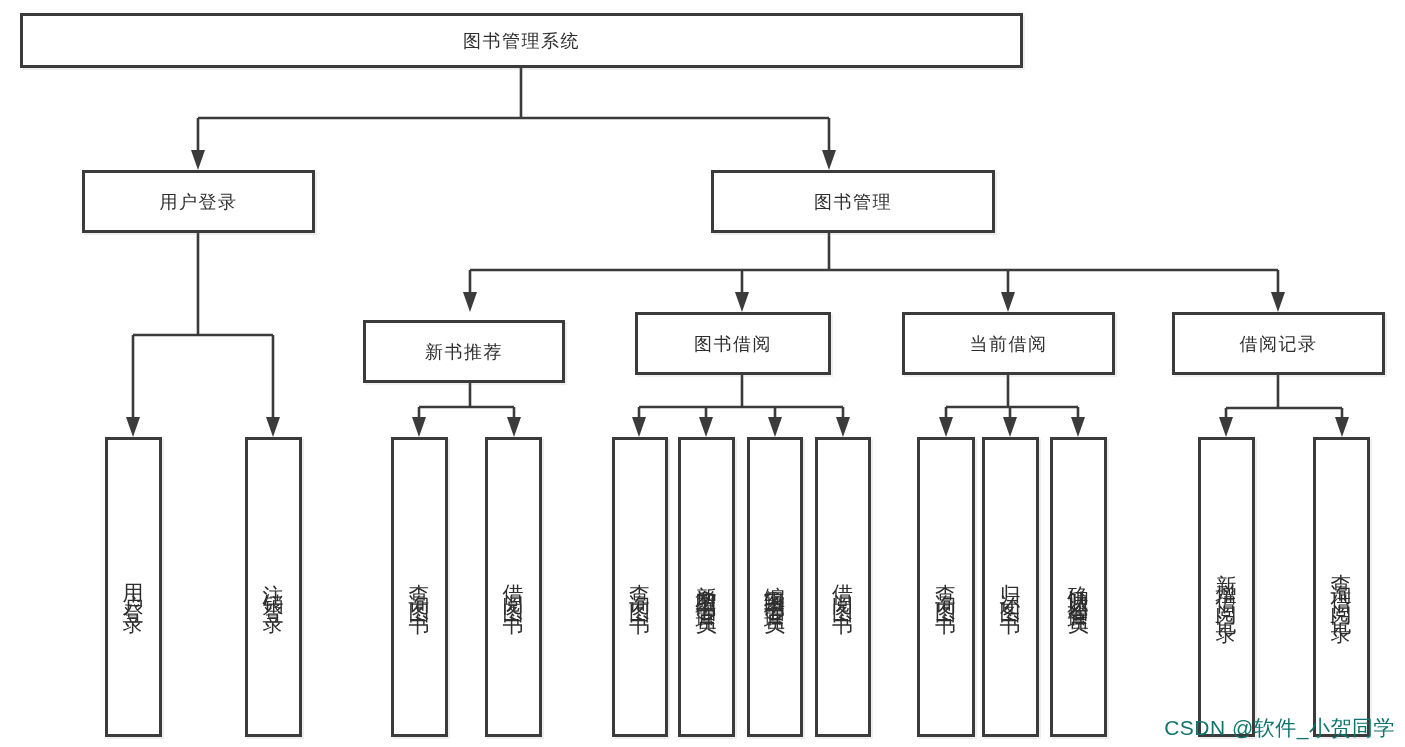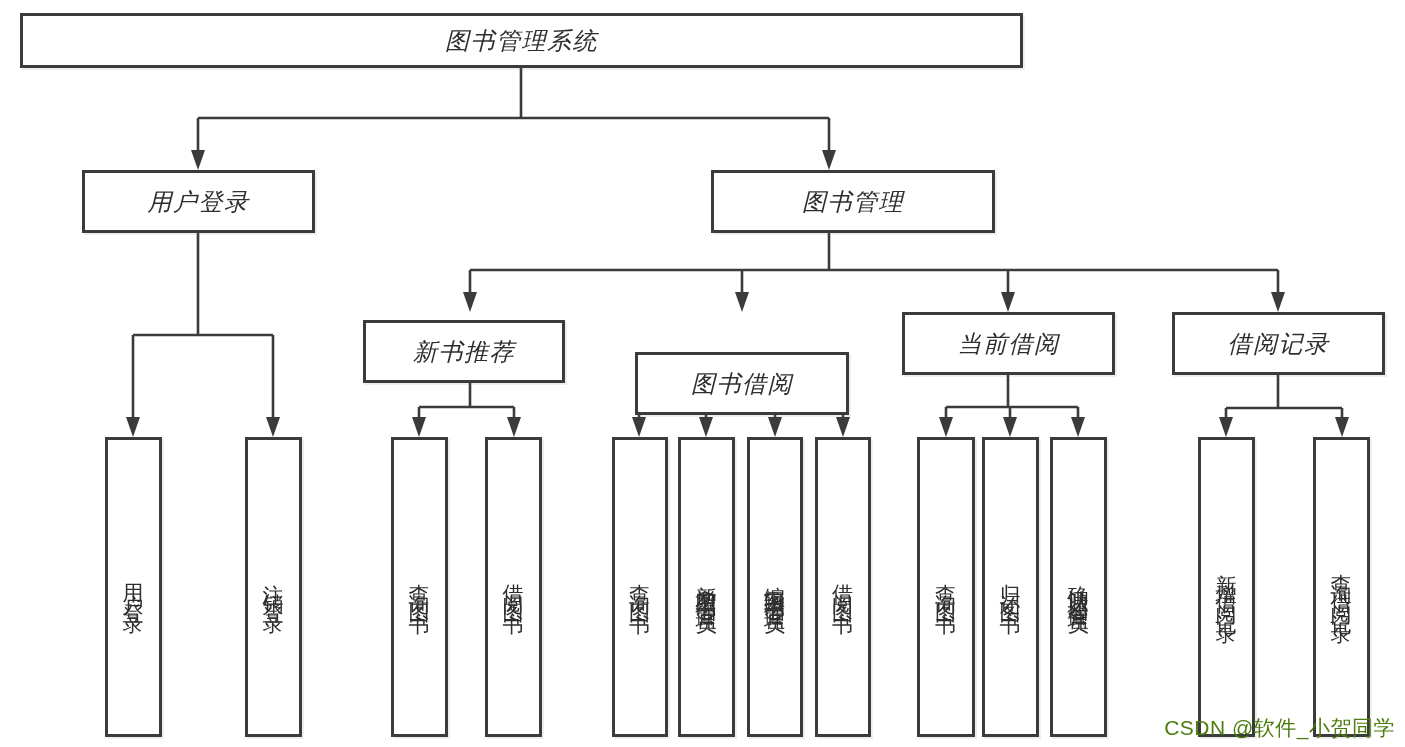--- a/index.html
+++ b/index.html
@@ -9,29 +9,29 @@
   }
   svg.connectors{position:absolute;left:0;top:0;width:1405px;height:747px;z-index:1;}
   svg.connectors path{stroke:#3b3b3b;stroke-width:2.6;fill:none;}
   svg.connectors polygon{fill:#3b3b3b;stroke:none;}
   .box{
     position:absolute;box-sizing:border-box;background:#ffffff;
     border:3px solid #3b3b3b;z-index:2;
     display:flex;align-items:center;justify-content:center;
     box-shadow:2px 2px 0 rgba(120,120,120,0.12);
   }
-  .hbox{font-size:24px;letter-spacing:1.5px;white-space:nowrap;font-style:italic;}
+  .hbox{font-size:18px;letter-spacing:1.5px;white-space:nowrap;}
   .vbox{
     writing-mode:vertical-rl;text-orientation:mixed;
     font-size:21px;letter-spacing:10px;line-height:1;
   }
   .vbox.long{letter-spacing:4px;}
   .watermark{
     position:absolute;right:10px;bottom:5px;z-index:3;
-    font-size:21px;color:#4d7c0f;letter-spacing:0.5px;white-space:nowrap;
+    font-size:21px;color:#0f766e;letter-spacing:0.5px;white-space:nowrap;
   }
 </style>
 </head>
 <body>
 
 <div class="canvas">
 
   <svg class="connectors" viewBox="0 0 1405 747">
     <g>
       <path d="M521 68 V118 M198 118 H829 M198 118 V153 M829 118 V153"></path>
@@ -82,21 +82,21 @@
   <div class="box hbox" style="left:82px;top:170px;width:233px;height:63px;">
     <span>用户登录</span>
   </div>
   <div class="box hbox" style="left:711px;top:170px;width:284px;height:63px;">
     <span>图书管理</span>
   </div>
 
   <div class="box hbox" style="left:363px;top:320px;width:202px;height:63px;">
     <span>新书推荐</span>
   </div>
-  <div class="box hbox" style="left:635px;top:312px;width:214px;height:63px;margin-top:40px;">
+  <div class="box hbox" style="left:635px;top:312px;width:196px;height:63px;">
     <span>图书借阅</span>
   </div>
   <div class="box hbox" style="left:902px;top:312px;width:213px;height:63px;align-items:center;">
     <span>当前借阅</span>
   </div>
   <div class="box hbox" style="left:1172px;top:312px;width:213px;height:63px;">
     <span>借阅记录</span>
   </div>
 
   <div class="box vbox" style="left:105px;top:437px;width:57px;height:300px;">

